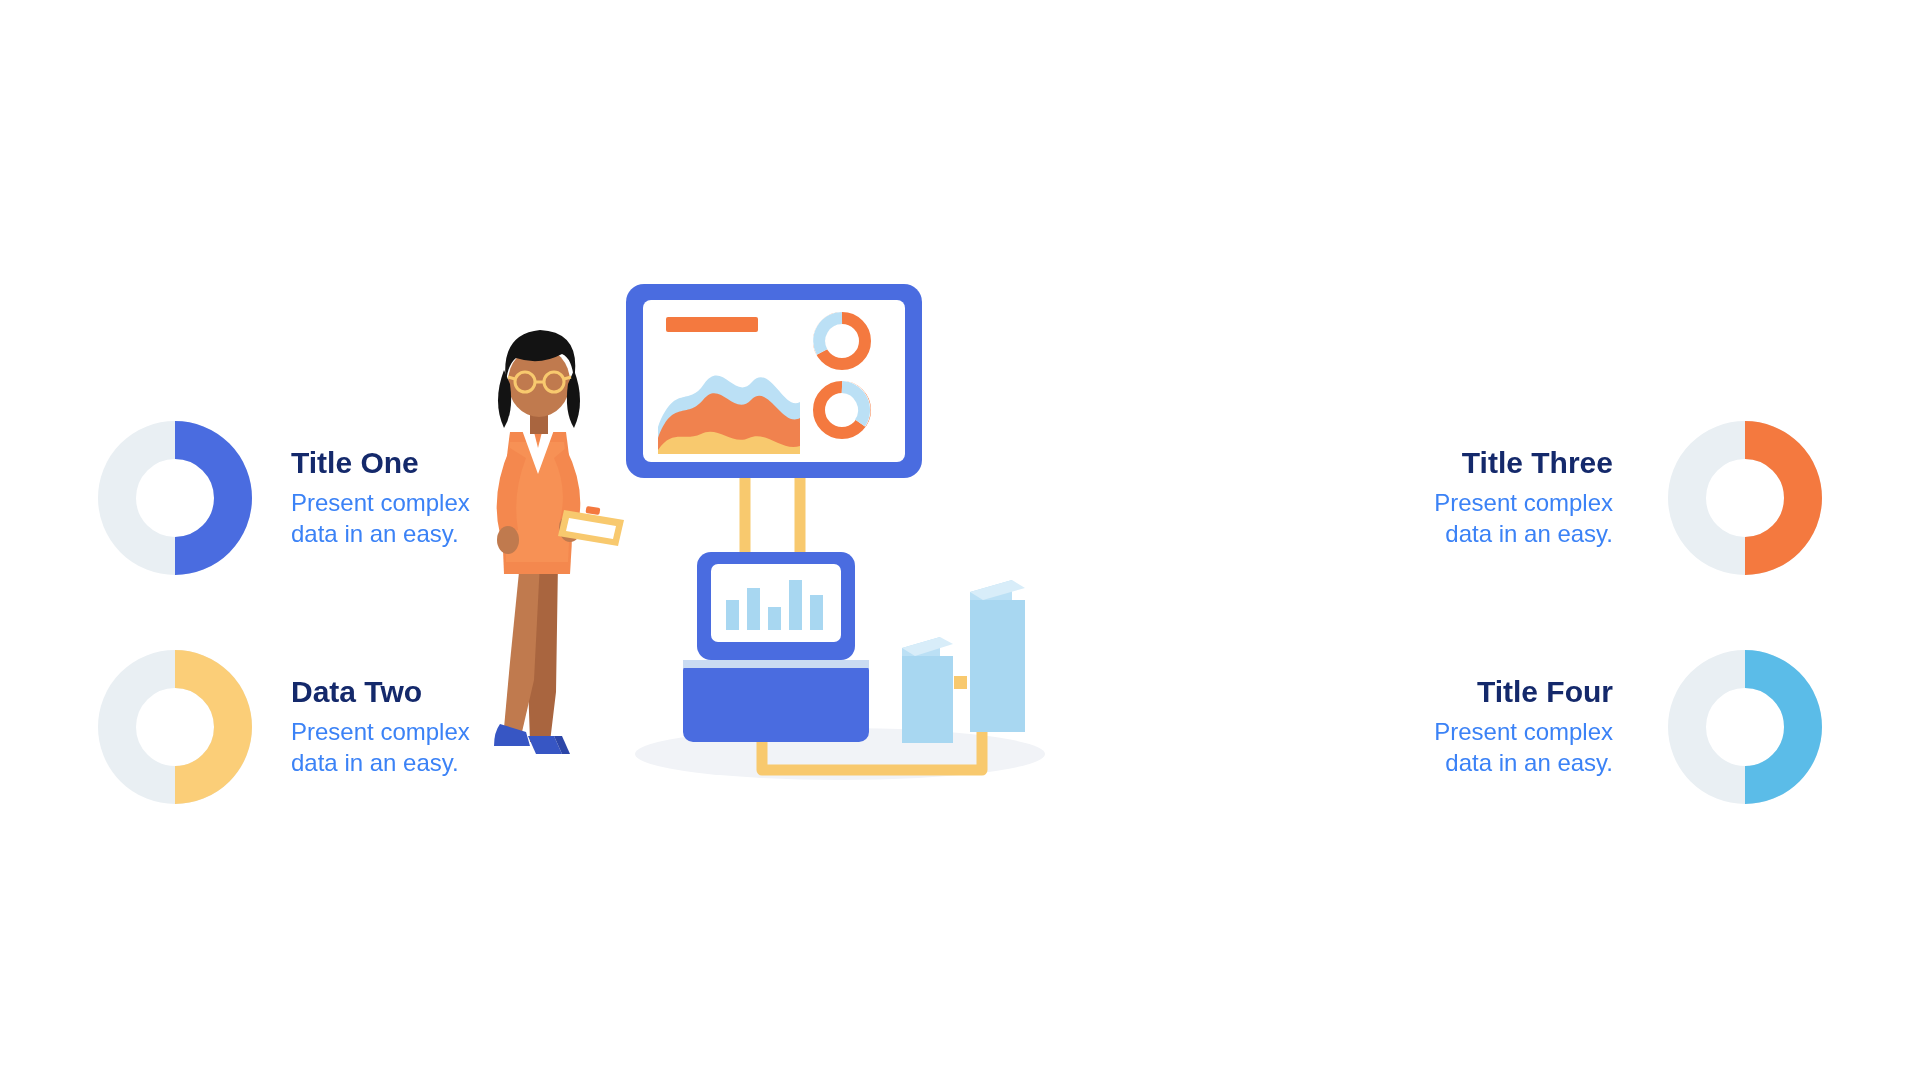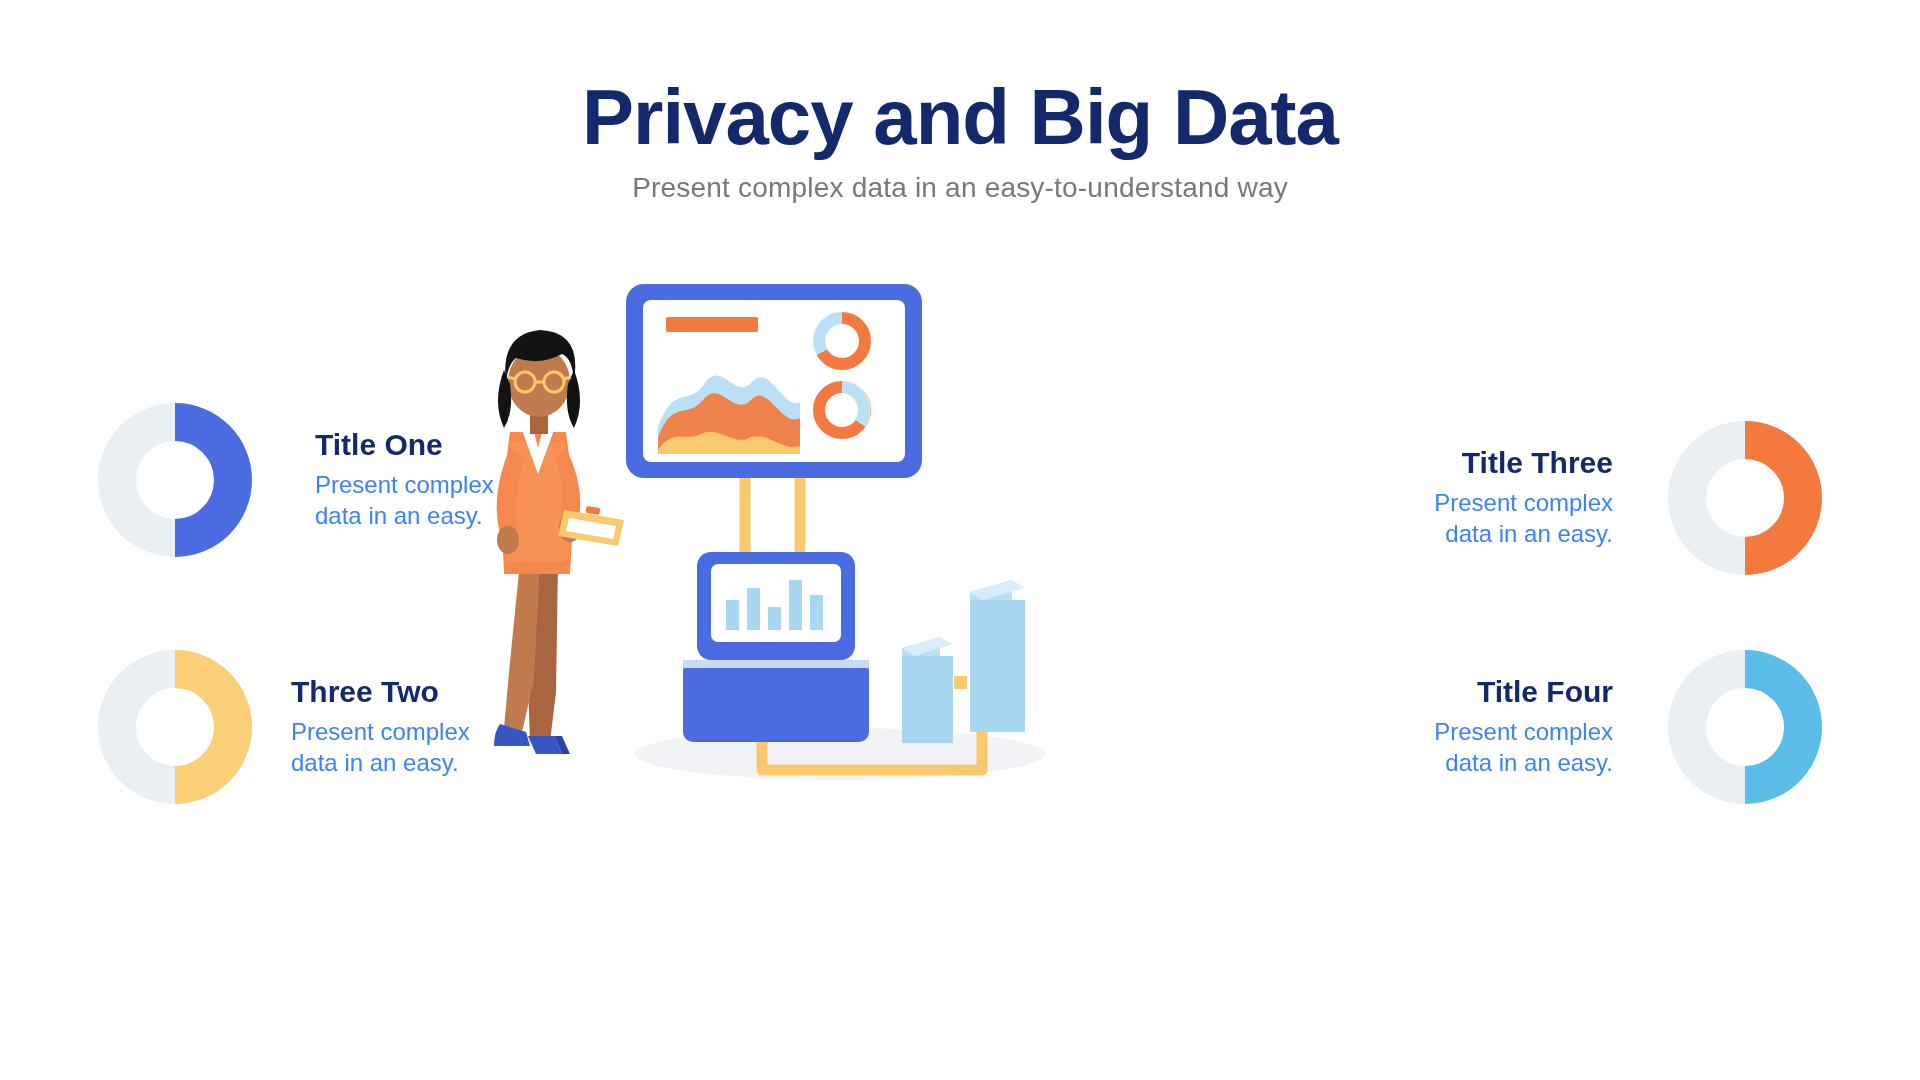--- a/index.html
+++ b/index.html
@@ -39,21 +39,21 @@
 
   
   .item {
     position:absolute;
     display:flex;
     align-items:center;
   }
   .item.left  { left:95px;  flex-direction:row; }
   .item.right { right:95px; flex-direction:row-reverse; }
 
-  .item-1 { top:400px;gap:24px; }
+  .item-1 { top:418px; }
   .item-2 { top:647px; }
   .item-3 { top:418px; }
   .item-4 { top:647px; }
 
   .donut { position:relative; width:160px; height:160px; flex:0 0 160px; }
   .donut svg { display:block; }
 
   .item-text { width:215px; }
   .item.left  .item-text { margin-left:36px; text-align:left; }
   .item.right .item-text { margin-right:52px; text-align:right; }
@@ -79,24 +79,20 @@
     left:470px; top:262px;
     width:640px; height:540px;
   }
   .illustration svg { display:block; }
 </style>
 </head>
 <body>
 
 <div class="slide">
 
-  <div class="header">
-    <div class="slide-title">Privacy and Big Data</div>
-    <div class="slide-subtitle">Present complex data in an easy-to-understand way</div>
-  </div>
 
   <div class="item left item-1">
     <div class="donut">
       <svg width="160" height="160" viewBox="0 0 160 160" aria-hidden="true">
         <circle cx="80" cy="80" r="58" fill="none" stroke="#E9EFF3" stroke-width="38"></circle>
         <path d="M 80 22 A 58 58 0 0 1 80 138" fill="none" stroke="#4A6CE0" stroke-width="38"></path>
       </svg>
     </div>
     <div class="item-text">
       <div class="item-title">Title One</div>
@@ -105,21 +101,21 @@
   </div>
 
   <div class="item left item-2">
     <div class="donut">
       <svg width="160" height="160" viewBox="0 0 160 160" aria-hidden="true">
         <circle cx="80" cy="80" r="58" fill="none" stroke="#E9EFF3" stroke-width="38"></circle>
         <path d="M 80 22 A 58 58 0 0 1 80 138" fill="none" stroke="#FBCE78" stroke-width="38"></path>
       </svg>
     </div>
     <div class="item-text">
-      <div class="item-title">Three Two</div>
+      <div class="item-title">Data Two</div>
       <div class="item-desc">Present complex data in an easy.</div>
     </div>
   </div>
 
   <div class="item right item-3">
     <div class="donut">
       <svg width="160" height="160" viewBox="0 0 160 160" aria-hidden="true">
         <circle cx="80" cy="80" r="58" fill="none" stroke="#E9EFF3" stroke-width="38"></circle>
         <path d="M 80 22 A 58 58 0 0 1 80 138" fill="none" stroke="#F4793F" stroke-width="38"></path>
       </svg>

